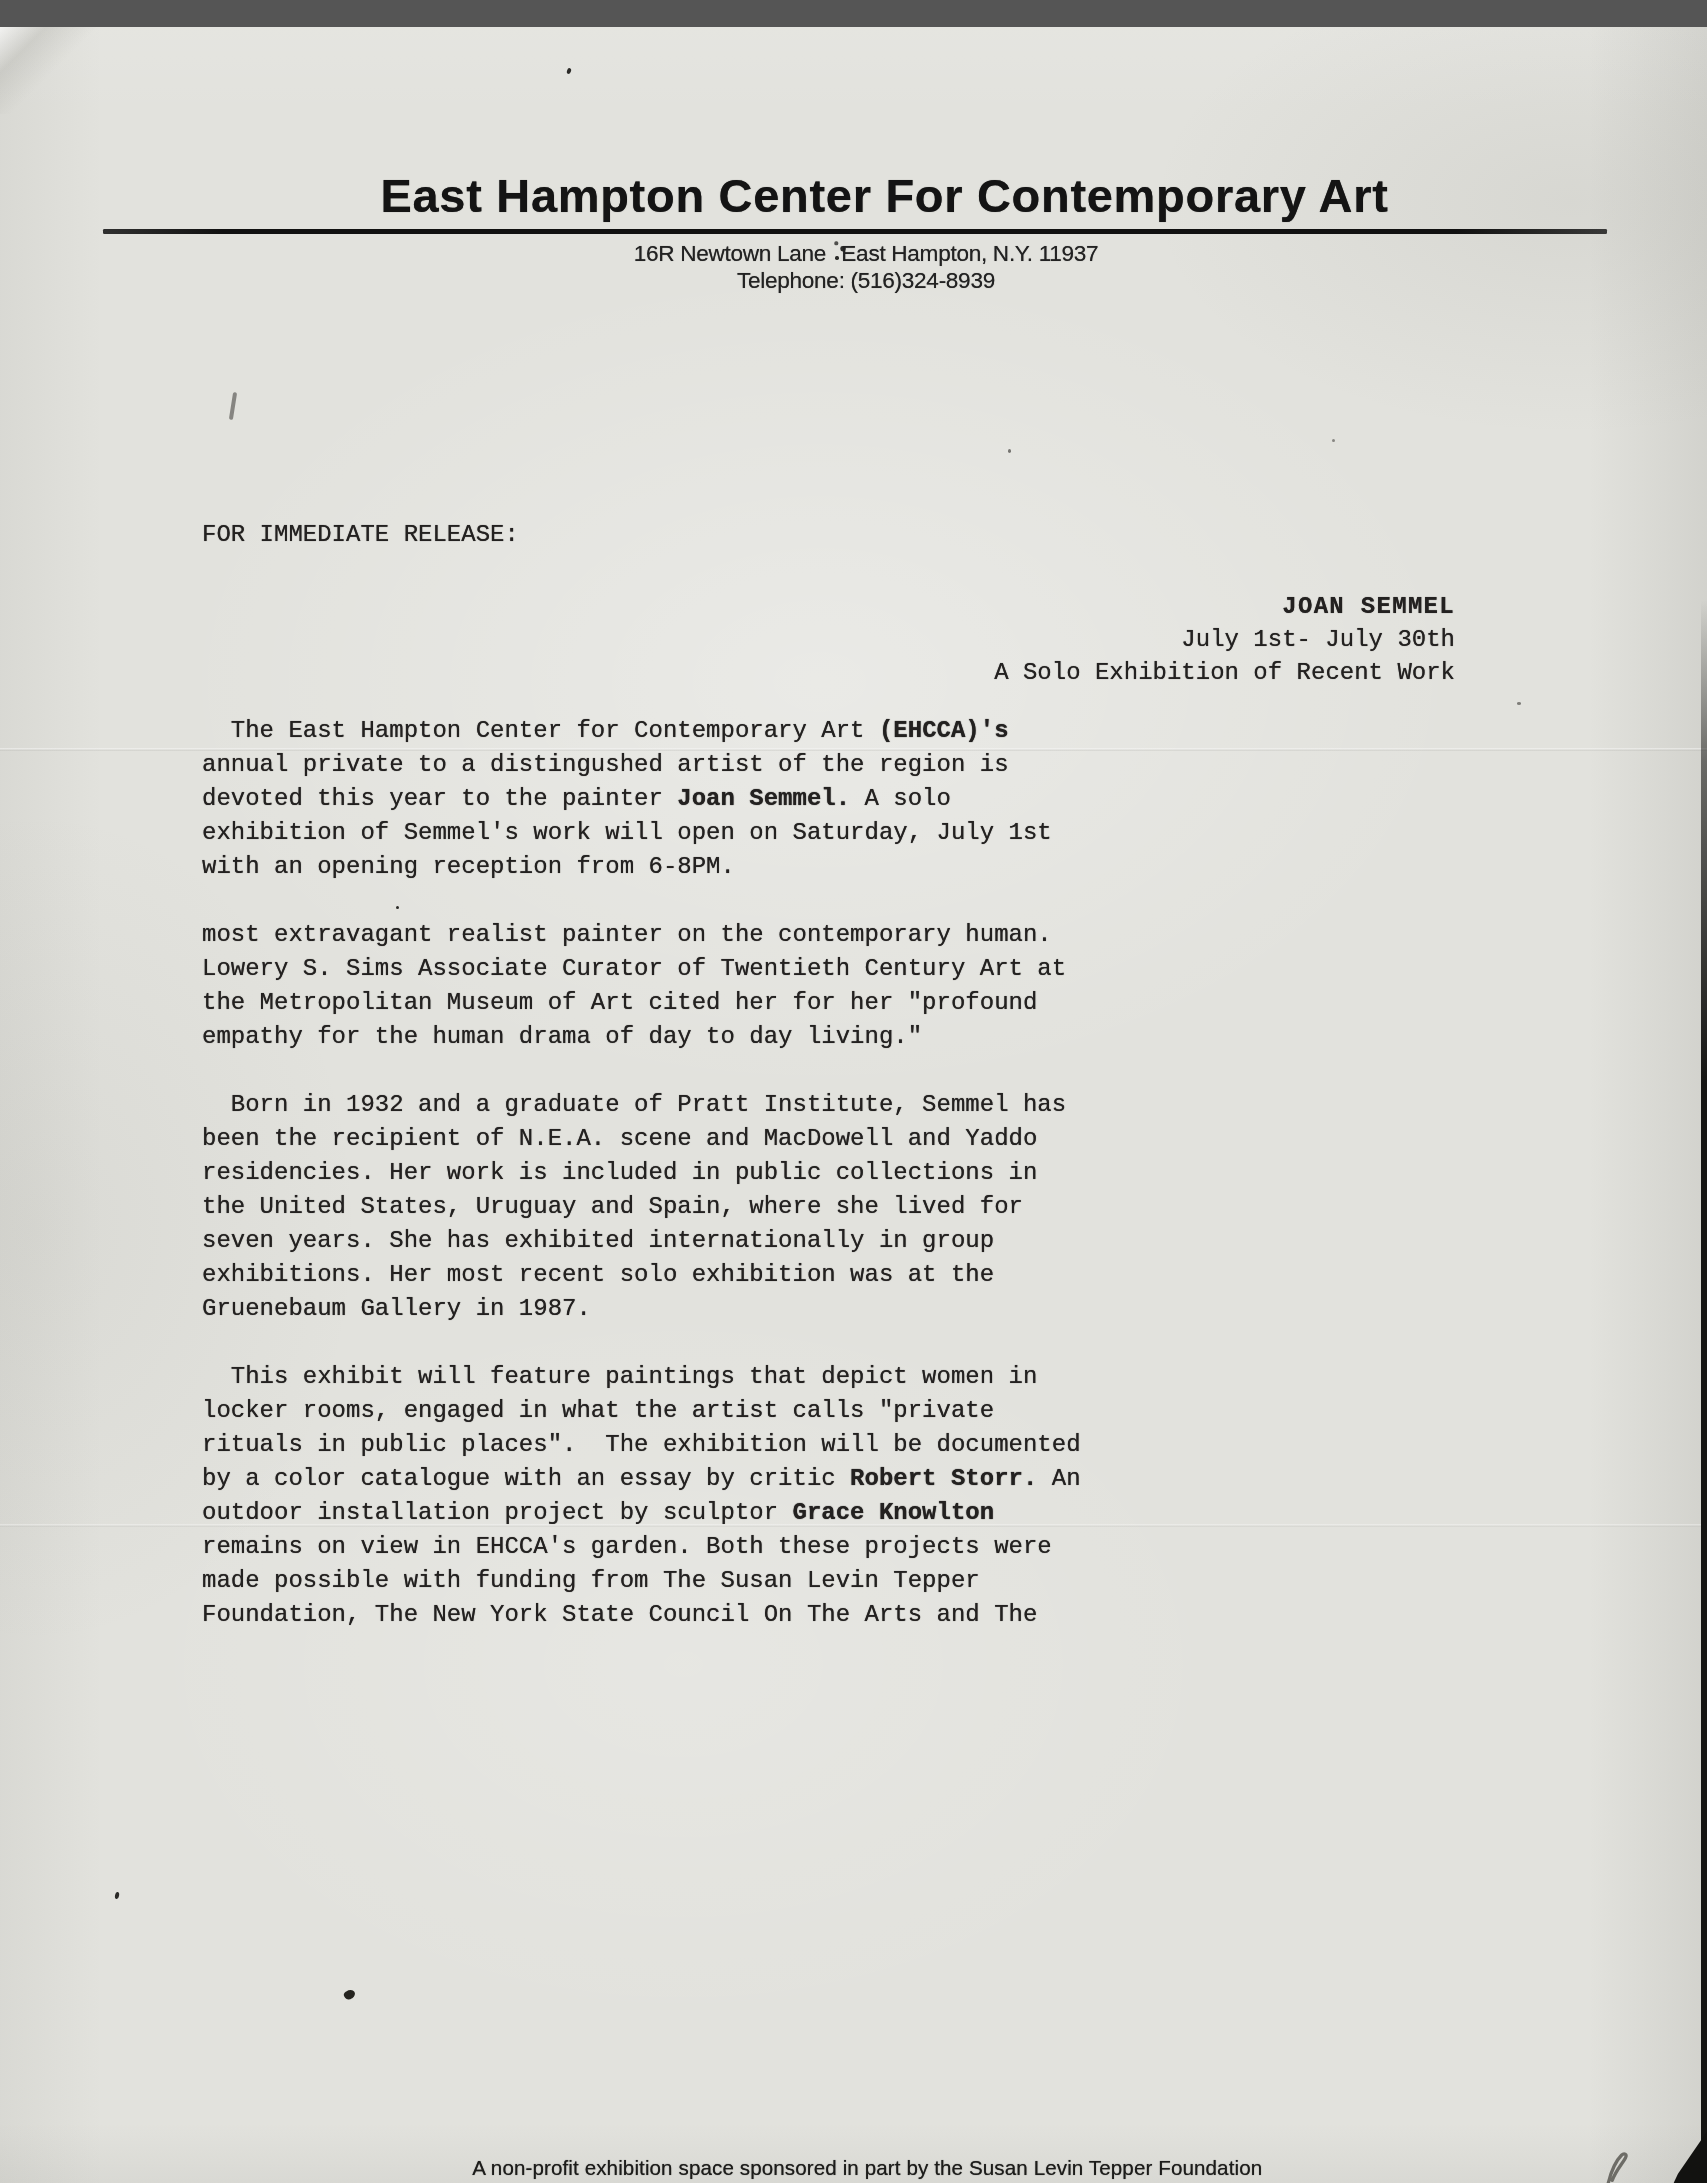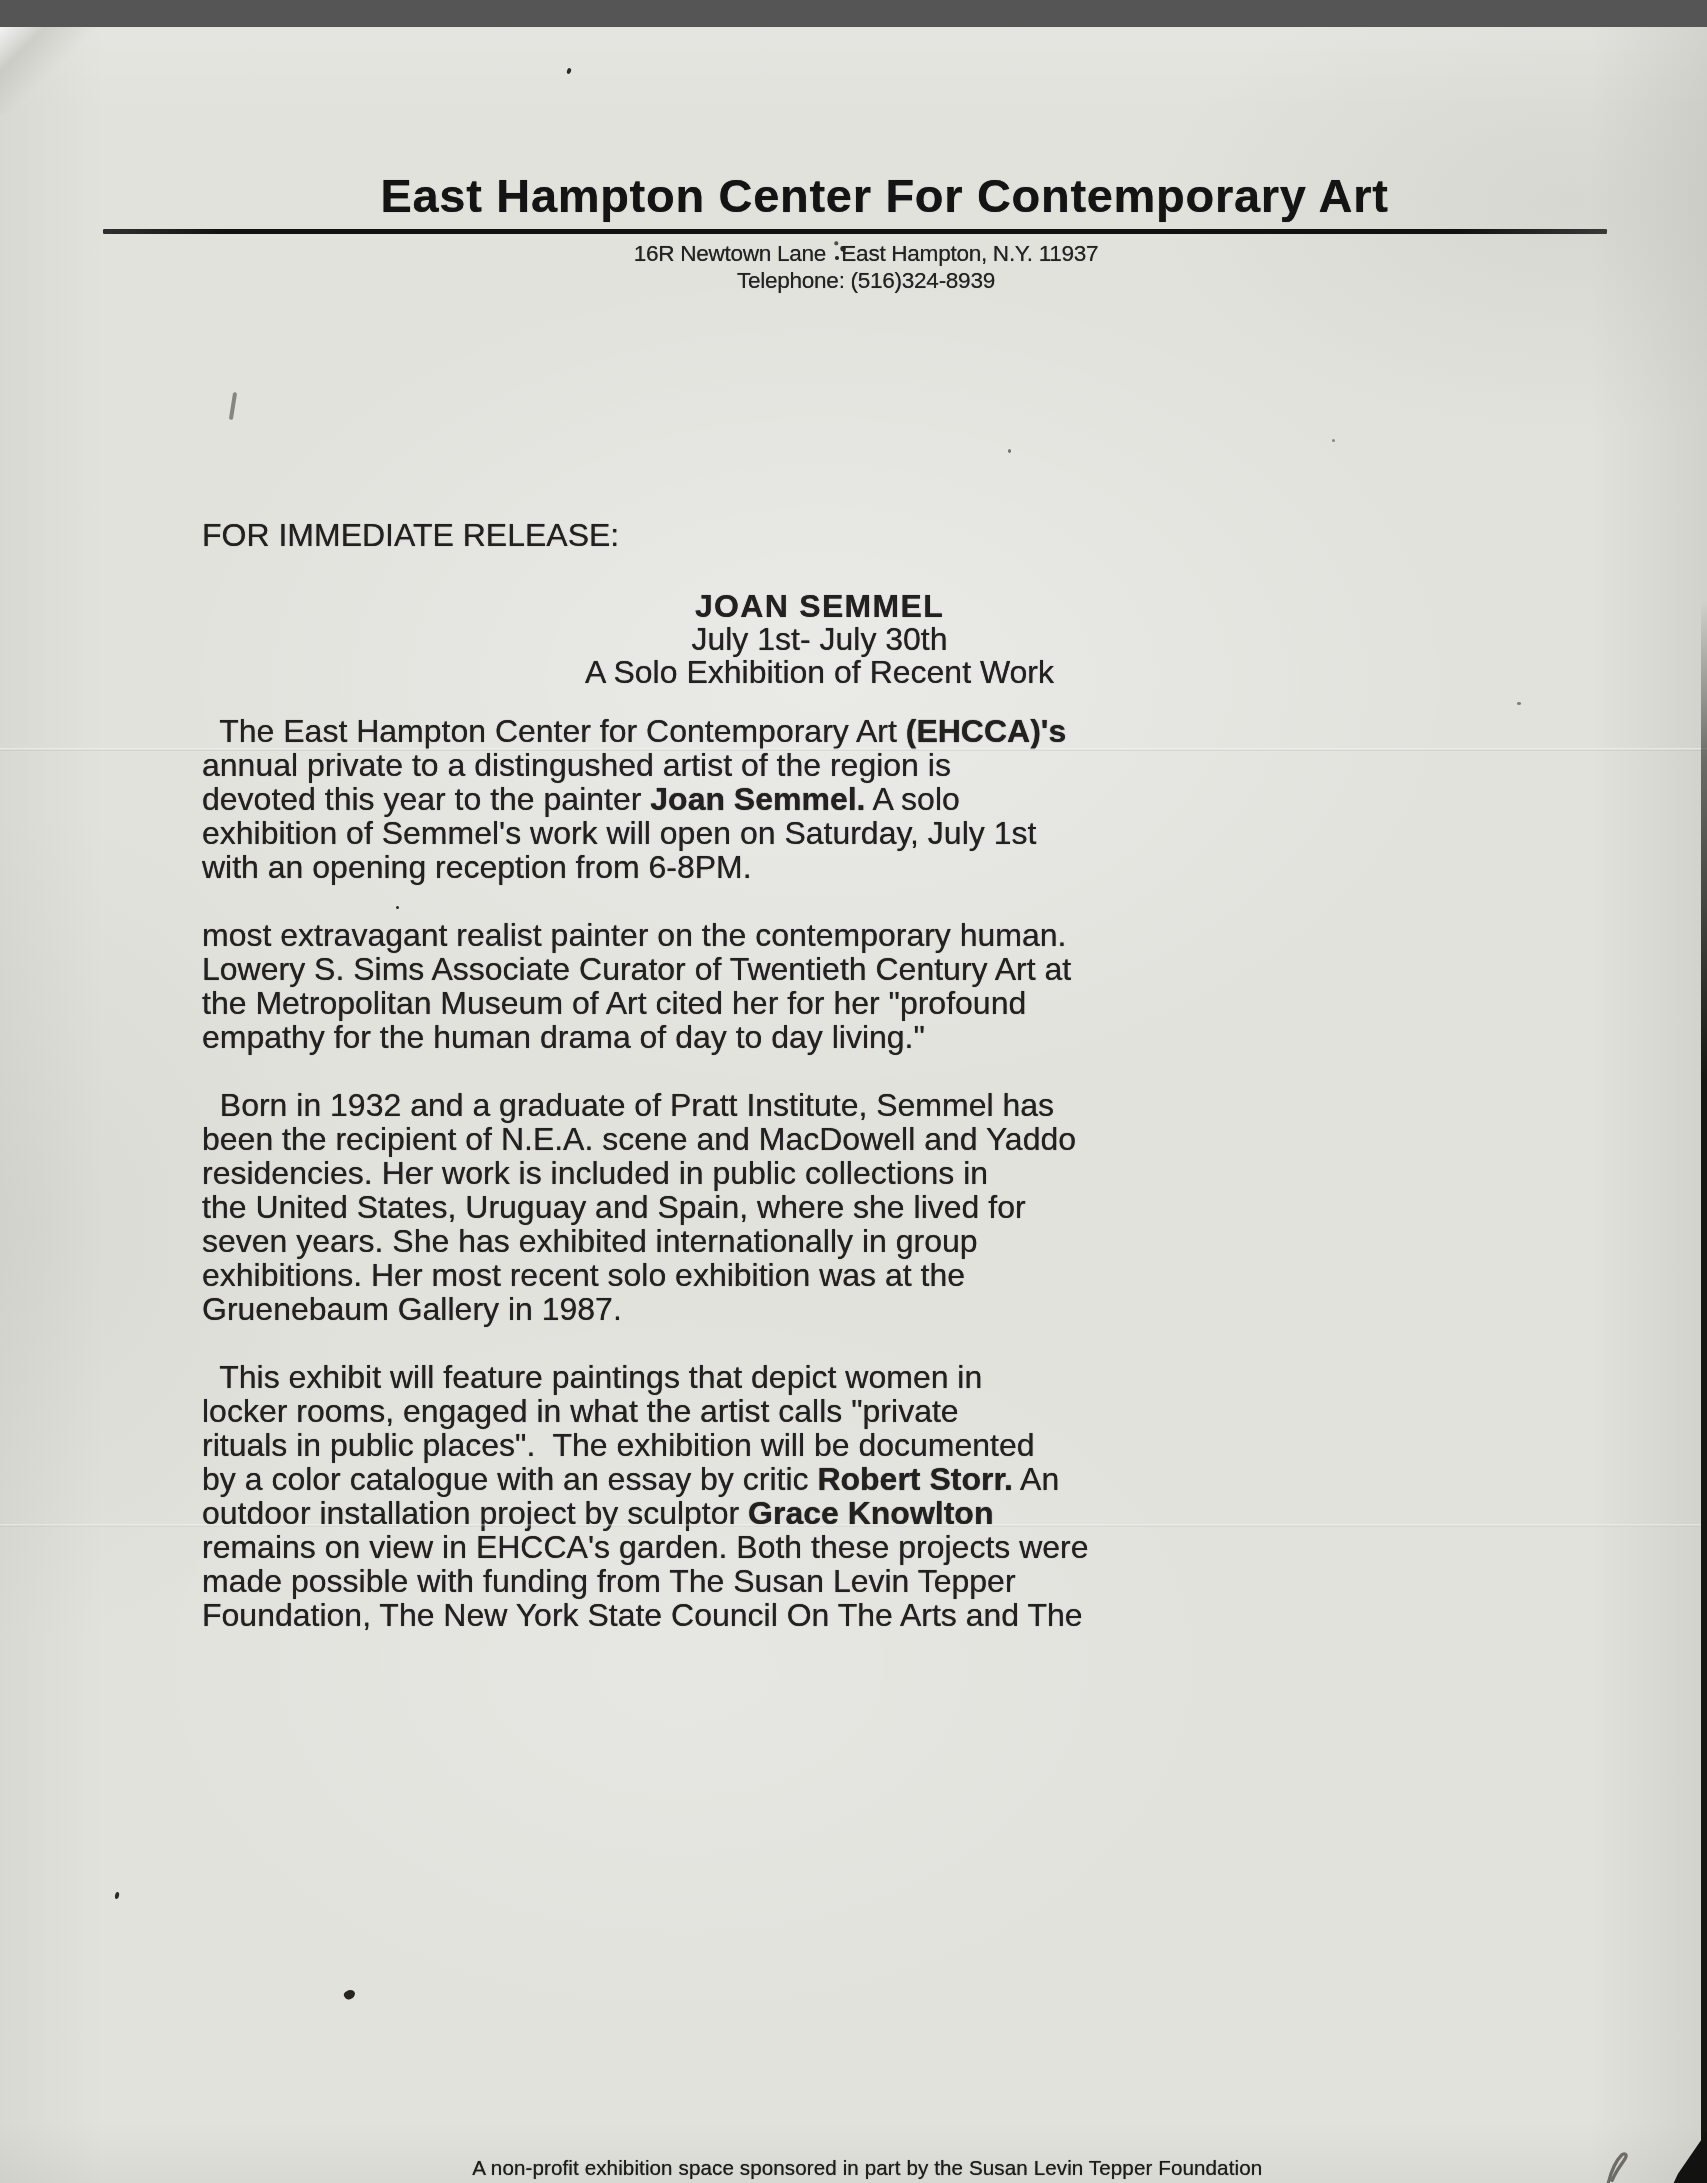--- a/index.html
+++ b/index.html
@@ -39,32 +39,32 @@
   }
   .addr-1{top:214px;}
   .addr-2{top:241px;}
   .addr-mark{
     display:inline-block;width:3.3px;height:3.3px;border-radius:50%;
     background:#2a2a28;margin:0 2.7px 1.3px 9.3px;
     box-shadow:6px -9.3px 0 0.7px #2a2a28, -0.7px -14.7px 0 0 rgba(42,42,40,0.8);
   }
   
   .tw{
-    font-family:Liberation Sans, sans-serif;
-    font-size:32px;
+    font-family:Liberation Mono, monospace;
+    font-size:24px;
     color:#232120;
     text-shadow:0 0 0.8px rgba(35,33,32,0.85);
   }
   .release-label{
     position:absolute;top:491px;left:202px;
     line-height:34px;white-space:pre;
   }
   .headline{
-    position:absolute;top:563px;left:200px;width:1239px;
-    text-align:center;line-height:33px;
+    position:absolute;top:563px;left:216px;width:1239px;
+    text-align:right;line-height:33px;
   }
   .headline .artist{font-weight:bold;letter-spacing:1.3px;}
   .press-body{
     position:absolute;top:687px;left:202px;width:1265px;
   }
   .press-body .bline{white-space:pre;height:34px;line-height:34px;}
   .press-body .para{margin:0 0 34px 0;}
   .press-body b{font-weight:bold;text-shadow:0 0 1.1px rgba(35,33,32,0.95);}
   
   .footer-tagline{

